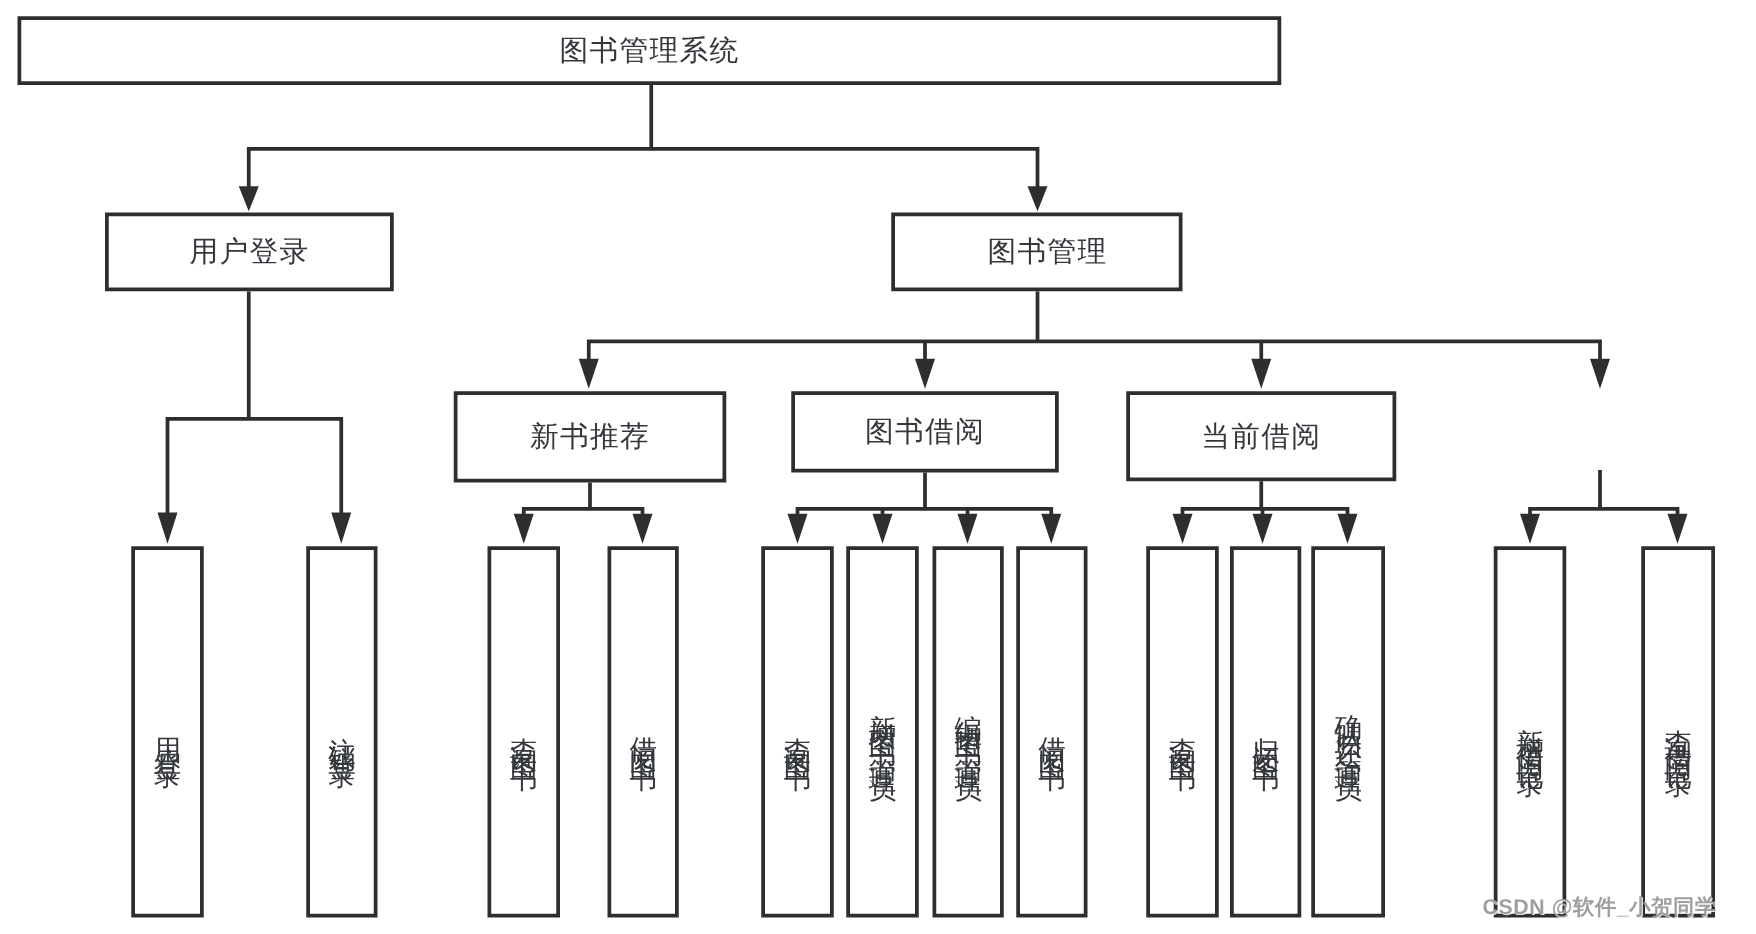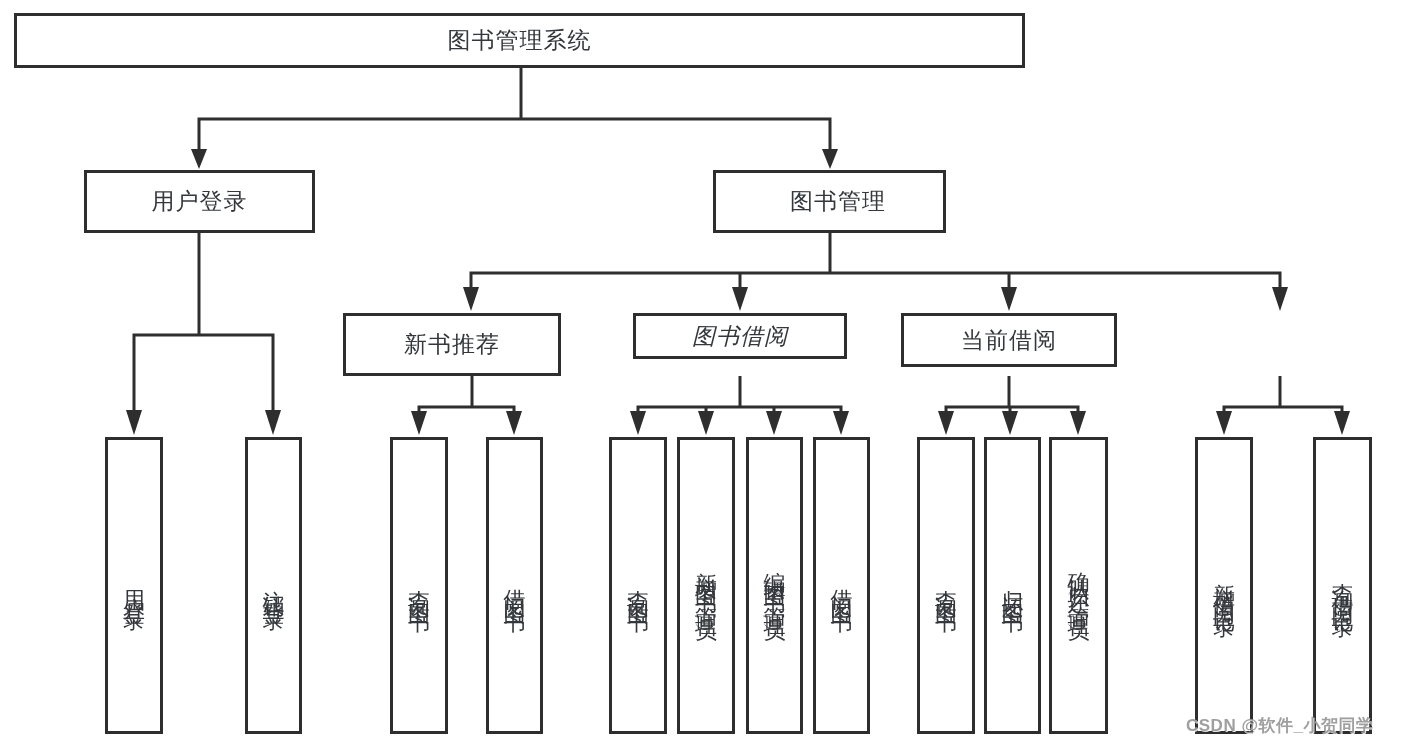--- a/index.html
+++ b/index.html
@@ -44,23 +44,23 @@
     text-orientation: mixed;
     font-size: 22px;
     letter-spacing: 7px;
     line-height: 1;
     white-space: nowrap;
   }
   
   .n-root  { left: 14px;   top: 13px;  width: 1011px; height: 55px; }
   .n-l1a   { left: 84px;   top: 170px; width: 231px;  height: 63px; }
   .n-l1b   { left: 713px;  top: 170px; width: 233px;  height: 63px; padding-left: 17px; }
-  .n-l2a   { left: 343px;  top: 313px; width: 218px;  height: 63px; align-items: center; }
-  .n-l2b   { left: 633px;  top: 313px; width: 214px;  height: 46px; font-style: italic; }
-  .n-l2c   { left: 901px;  top: 313px; width: 216px;  height: 54px; }
+  .n-l2a   { left: 363px;  top: 313px; width: 218px;  height: 73px; align-items: center; }
+  .n-l2b   { left: 633px;  top: 313px; width: 214px;  height: 65px; }
+  .n-l2c   { left: 901px;  top: 313px; width: 216px;  height: 72px; }
   .n-l2d   { left: 1171px; top: 313px; width: 218px;  height: 63px; }
   .leaf    { top: 437px; height: 297px; }
   .n-a1 { left: 105px;  width: 58px; }
   .n-a2 { left: 245px;  width: 57px; }
   .n-b1 { left: 390px;  width: 58px; }
   .n-b2 { left: 486px;  width: 57px; }
   .n-c1 { left: 609px;  width: 58px; }
   .n-c2 { left: 677px;  width: 58px; }
   .n-c3 { left: 746px;  width: 57px; }
   .n-c4 { left: 813px;  width: 57px; }

